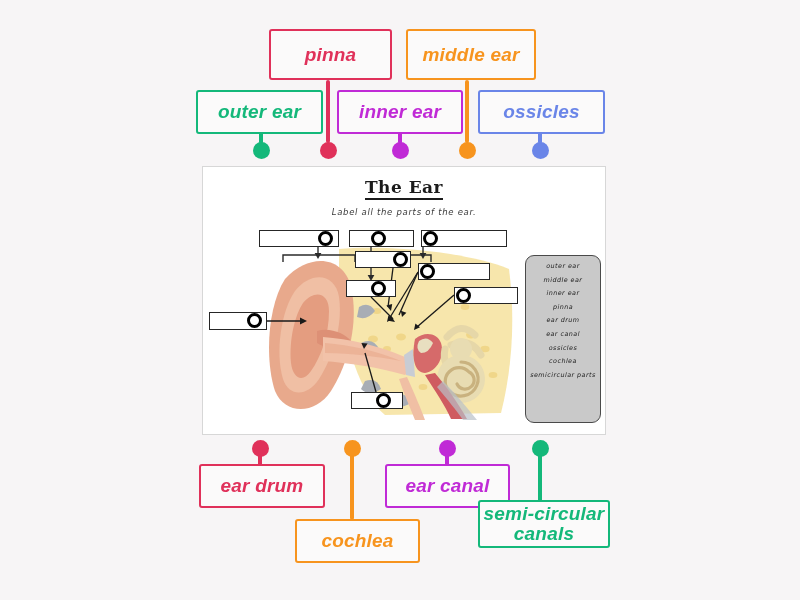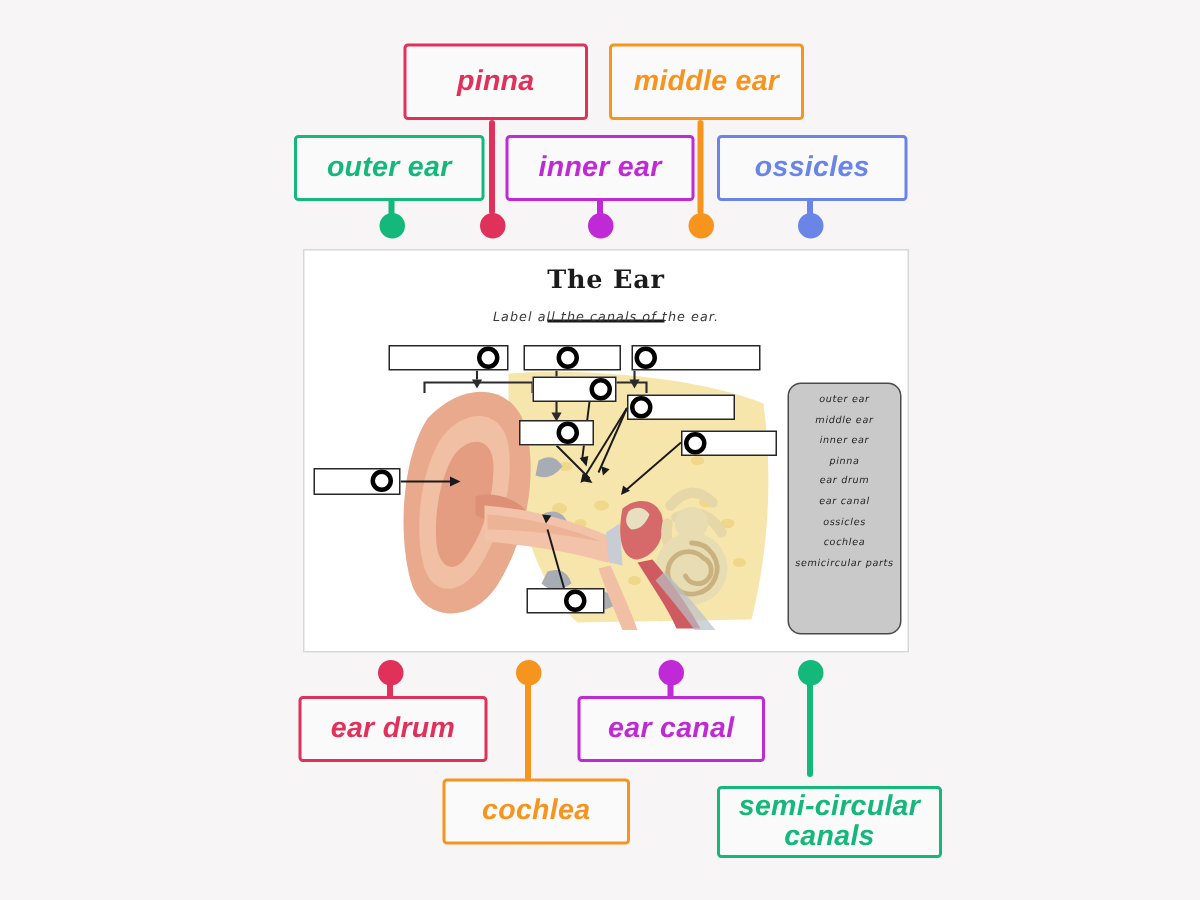--- a/index.html
+++ b/index.html
@@ -74,21 +74,21 @@
     width: 100%;
     text-align: center;
     font-family: "DejaVu Serif", serif;
     font-size: 17px;
     font-weight: bold;
     color: #1b1b1b;
     letter-spacing: 0.5px;
   }
   #ws-title span {
     border-bottom: 2px solid #1b1b1b;
-    padding-bottom: 16px;
+    padding-bottom: 1px;
   }
 
   #ws-instruction {
     position: absolute;
     top: 40px;
     left: 0;
     width: 100%;
     text-align: center;
     font-family: "DejaVu Sans", sans-serif;
     font-size: 8.5px;
@@ -158,21 +158,21 @@
 <body>
 
 <div id="stage">
 
   <div id="worksheet">
 
     <div id="ws-title">
       <span>The Ear</span>
     </div>
 
-    <div id="ws-instruction">Label all the canals of the ear.</div>
+    <div id="ws-instruction">Label all the parts of the ear.</div>
 
     <div id="ear-art">
       <svg width="250" height="175" viewBox="0 0 250 175">
 
         <path d="M62,2 L250,2 L250,175 L62,175 Z" fill="#ffffff"></path>
 
         <path d="M74,4 C120,0 200,6 244,24 C250,70 248,120 236,168 L120,170 C96,150 78,100 74,40 Z" fill="#f7e5a8" opacity="0.95"></path>
 
         <g fill="#efd483" opacity="0.85">
           <ellipse cx="108" cy="94" rx="5" ry="3.6"></ellipse>
@@ -337,15 +337,15 @@
   <div class="stem" style="left:350px; top:452px; height:68px; background:#f7941e;"></div>
   <div class="dot" style="left:344px; top:440px; background:#f7941e;"></div>
   <div class="chip" style="left:295px; top:519px; width:125px; height:44px; border-color:#f7941e; color:#f7941e;">cochlea</div>
 
   <div class="stem" style="left:445px; top:452px; height:14px; background:#c02ad6;"></div>
   <div class="dot" style="left:439px; top:440px; background:#c02ad6;"></div>
   <div class="chip" style="left:385px; top:464px; width:125px; height:44px; border-color:#c02ad6; color:#c02ad6;">ear canal</div>
 
   <div class="stem" style="left:538px; top:452px; height:66px; background:#14b87a;"></div>
   <div class="dot" style="left:532px; top:440px; background:#14b87a;"></div>
-  <div class="chip" style="left:478px; top:524px; width:150px; height:48px; border-color:#14b87a; color:#14b87a;">semi-circular canals</div>
+  <div class="chip" style="left:478px; top:500px; width:132px; height:48px; border-color:#14b87a; color:#14b87a;">semi-circular canals</div>
 
 </div>
 
 </body></html>

